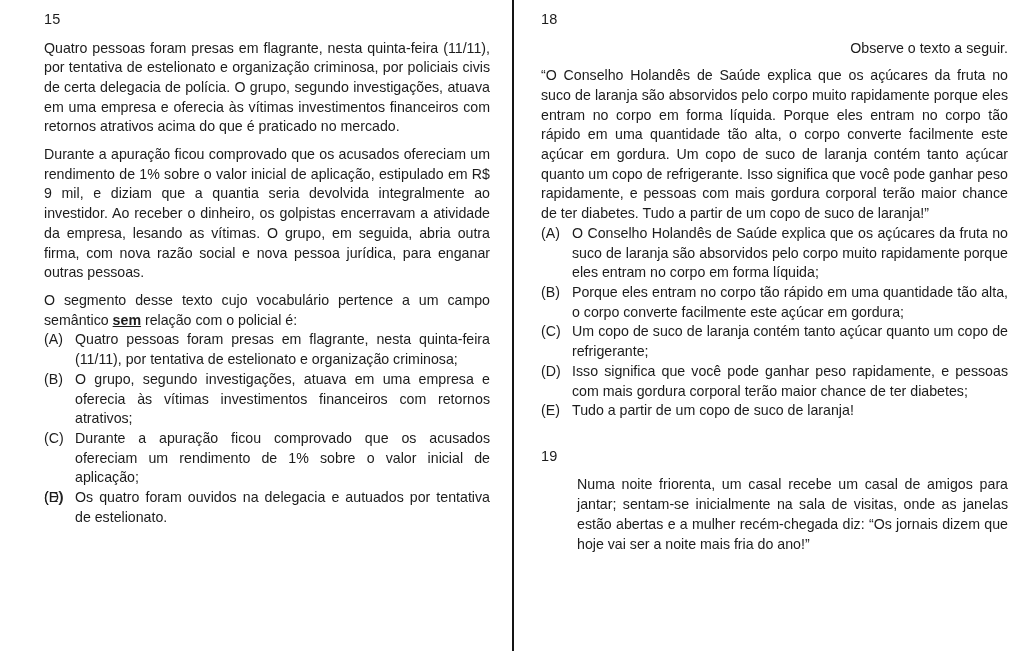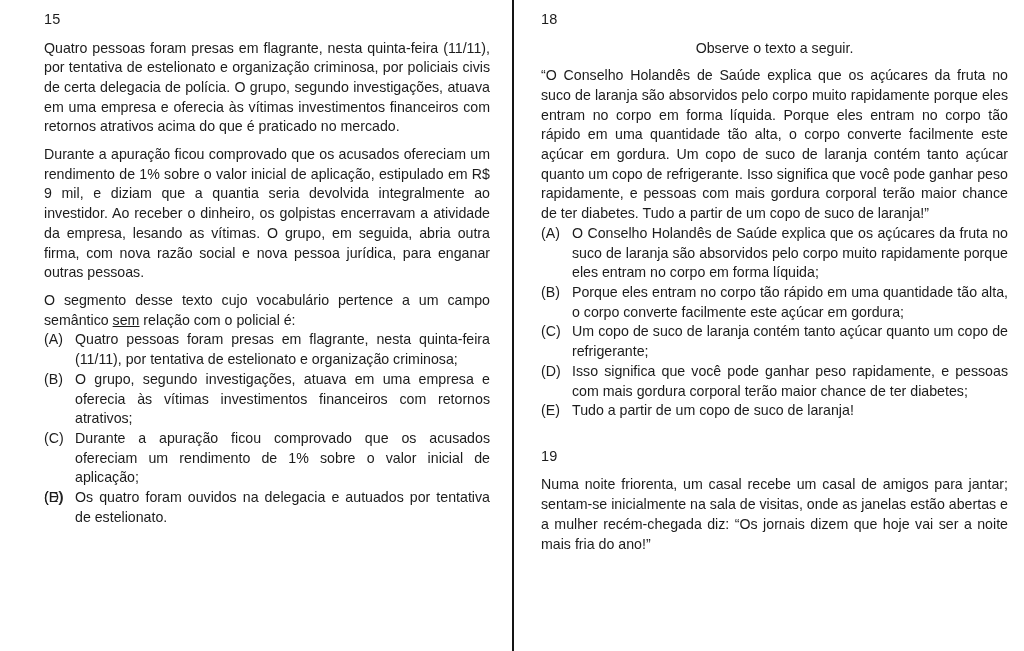--- a/index.html
+++ b/index.html
@@ -57,23 +57,23 @@
   .para {
     margin: 0;
     font-size: 14.2px;
     line-height: 19.7px;
     text-align: justify;
     text-justify: inter-word;
     hyphens: none;
   }
   .para + .para { margin-top: 8px; }
 
-  .para-left { text-align: center; }
+  .para-left { text-align: right; }
 
-  .underline { text-decoration: underline; }
+  .underline { text-decoration: underline; font-weight: bold; }
 
   
   .options {
     list-style: none;
     margin: 0;
     padding: 0;
   }
   .option {
     position: relative;
     margin: 0;
@@ -90,21 +90,21 @@
     width: 31px;
     text-align: left;
     font-size: 14.2px;
     line-height: 19.7px;
   }
   .option-last { text-align: left; }
 
   .gap-before-19 { height: 26px; }
 
   
-  .clipped { text-align: justify; }
+  .clipped { text-align: justify; margin-left: 36px; }
 </style>
 </head>
 <body>
 
 <div class="page">
 
   <div class="column-divider"></div>
 
   <div class="column column-left">
 

